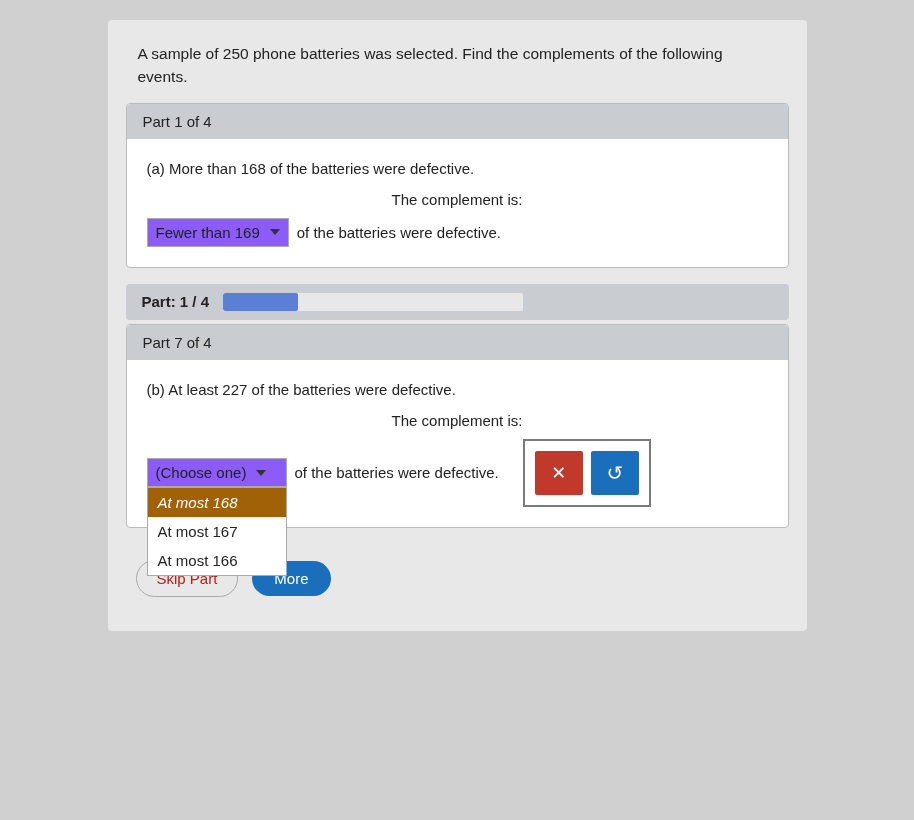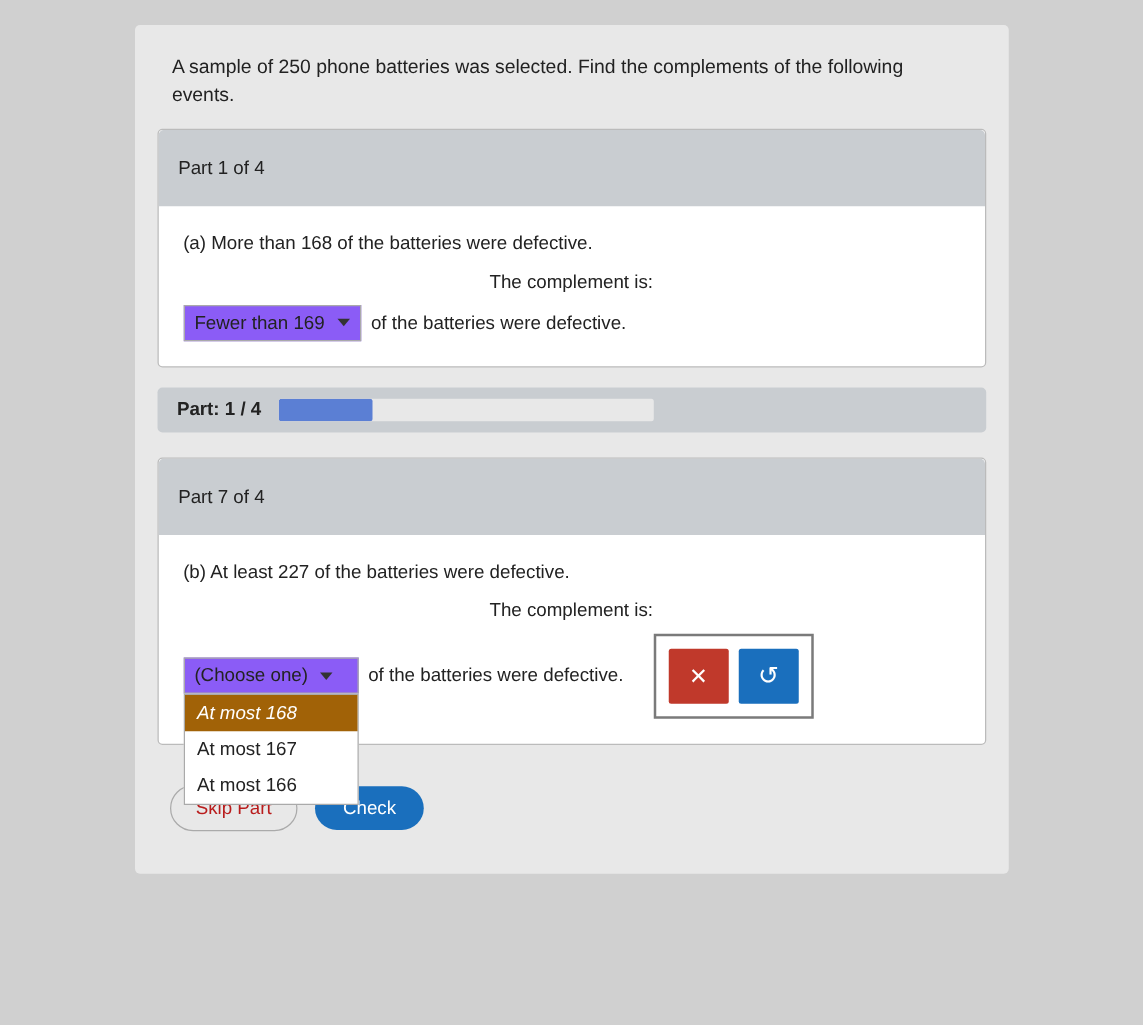--- a/index.html
+++ b/index.html
@@ -28,21 +28,21 @@
     }
     .part-section {
       margin: 0 18px 16px 18px;
       border: 1px solid #bbb;
       border-radius: 4px;
       overflow: visible;
       background: #fff;
     }
     .part-header {
       background: #c9cdd1;
-      padding: 22px 16px;
+      padding: 9px 16px;
       font-size: 15px;
       color: #222;
       font-weight: normal;
       border-radius: 4px 4px 0 0;
     }
     .part-content {
       padding: 18px 20px 20px 20px;
     }
     .question-text {
       font-size: 15px;
@@ -80,21 +80,21 @@
       border-top: 6px solid #333;
       display: inline-block;
       margin-left: 4px;
     }
     .answer-text {
       font-size: 15px;
     }
     .progress-section {
       background: #c9cdd1;
       padding: 9px 16px;
-      margin: 0 18px 20px 18px;
+      margin: 0 18px 4px 18px;
       display: flex;
       align-items: center;
       gap: 14px;
       border-radius: 4px;
     }
     .progress-label {
       font-size: 15px;
       font-weight: bold;
       white-space: nowrap;
     }
@@ -253,16 +253,16 @@
         </div>
       </div>
     </div>
   </div>
 
   <div class="bottom-bar">
     <button class="btn-skip">
       <span>Skip Part</span>
     </button>
     <button class="btn-check">
-      <span>Check</span>
+      <span>More</span>
     </button>
   </div>
 </div>
 
 </body></html>

